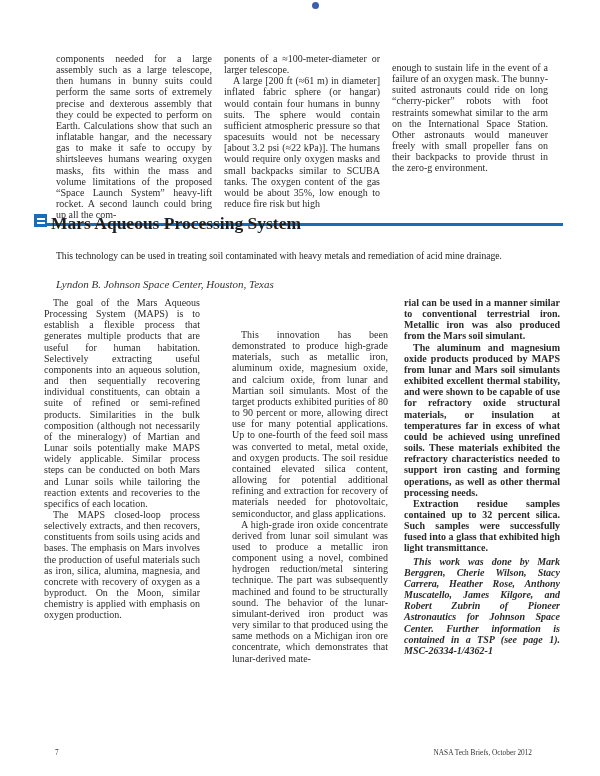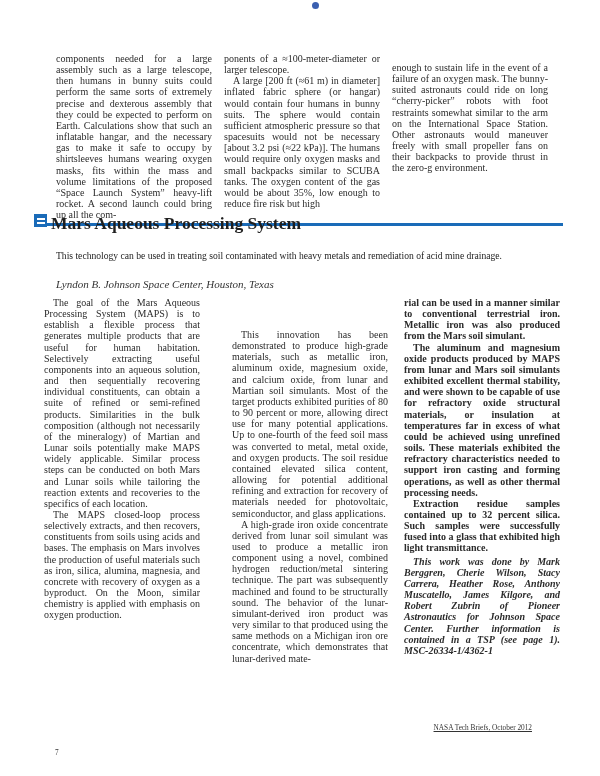--- a/index.html
+++ b/index.html
@@ -54,21 +54,21 @@
     .center {
       position: absolute; left: 56px; top: 278px; font-style: italic; font-size: 11px; color: #333;
     }
     .b1 { left: 44px; top: 297px; width: 156px; }
     .b2 { left: 232px; top: 297px; width: 156px; margin-top: 32px; }
     .b3 { left: 404px; top: 297px; width: 156px; font-weight: bold; }
     .footer-left {
       position: absolute; left: 55px; top: 748px; font-size: 7.3px; color: #333;
     }
     .footer-right {
-      position: absolute; right: 68px; top: 723px; font-size: 7.3px; color: #333; text-decoration: underline;
+      position: absolute; right: 68px; top: 748px; font-size: 7.3px; color: #333;
     }
   </style>
 </head>
 <body>
 
 <div class="url-bar">
   <span class="globe"></span>
 </div>
 
 <div class="col top1">

